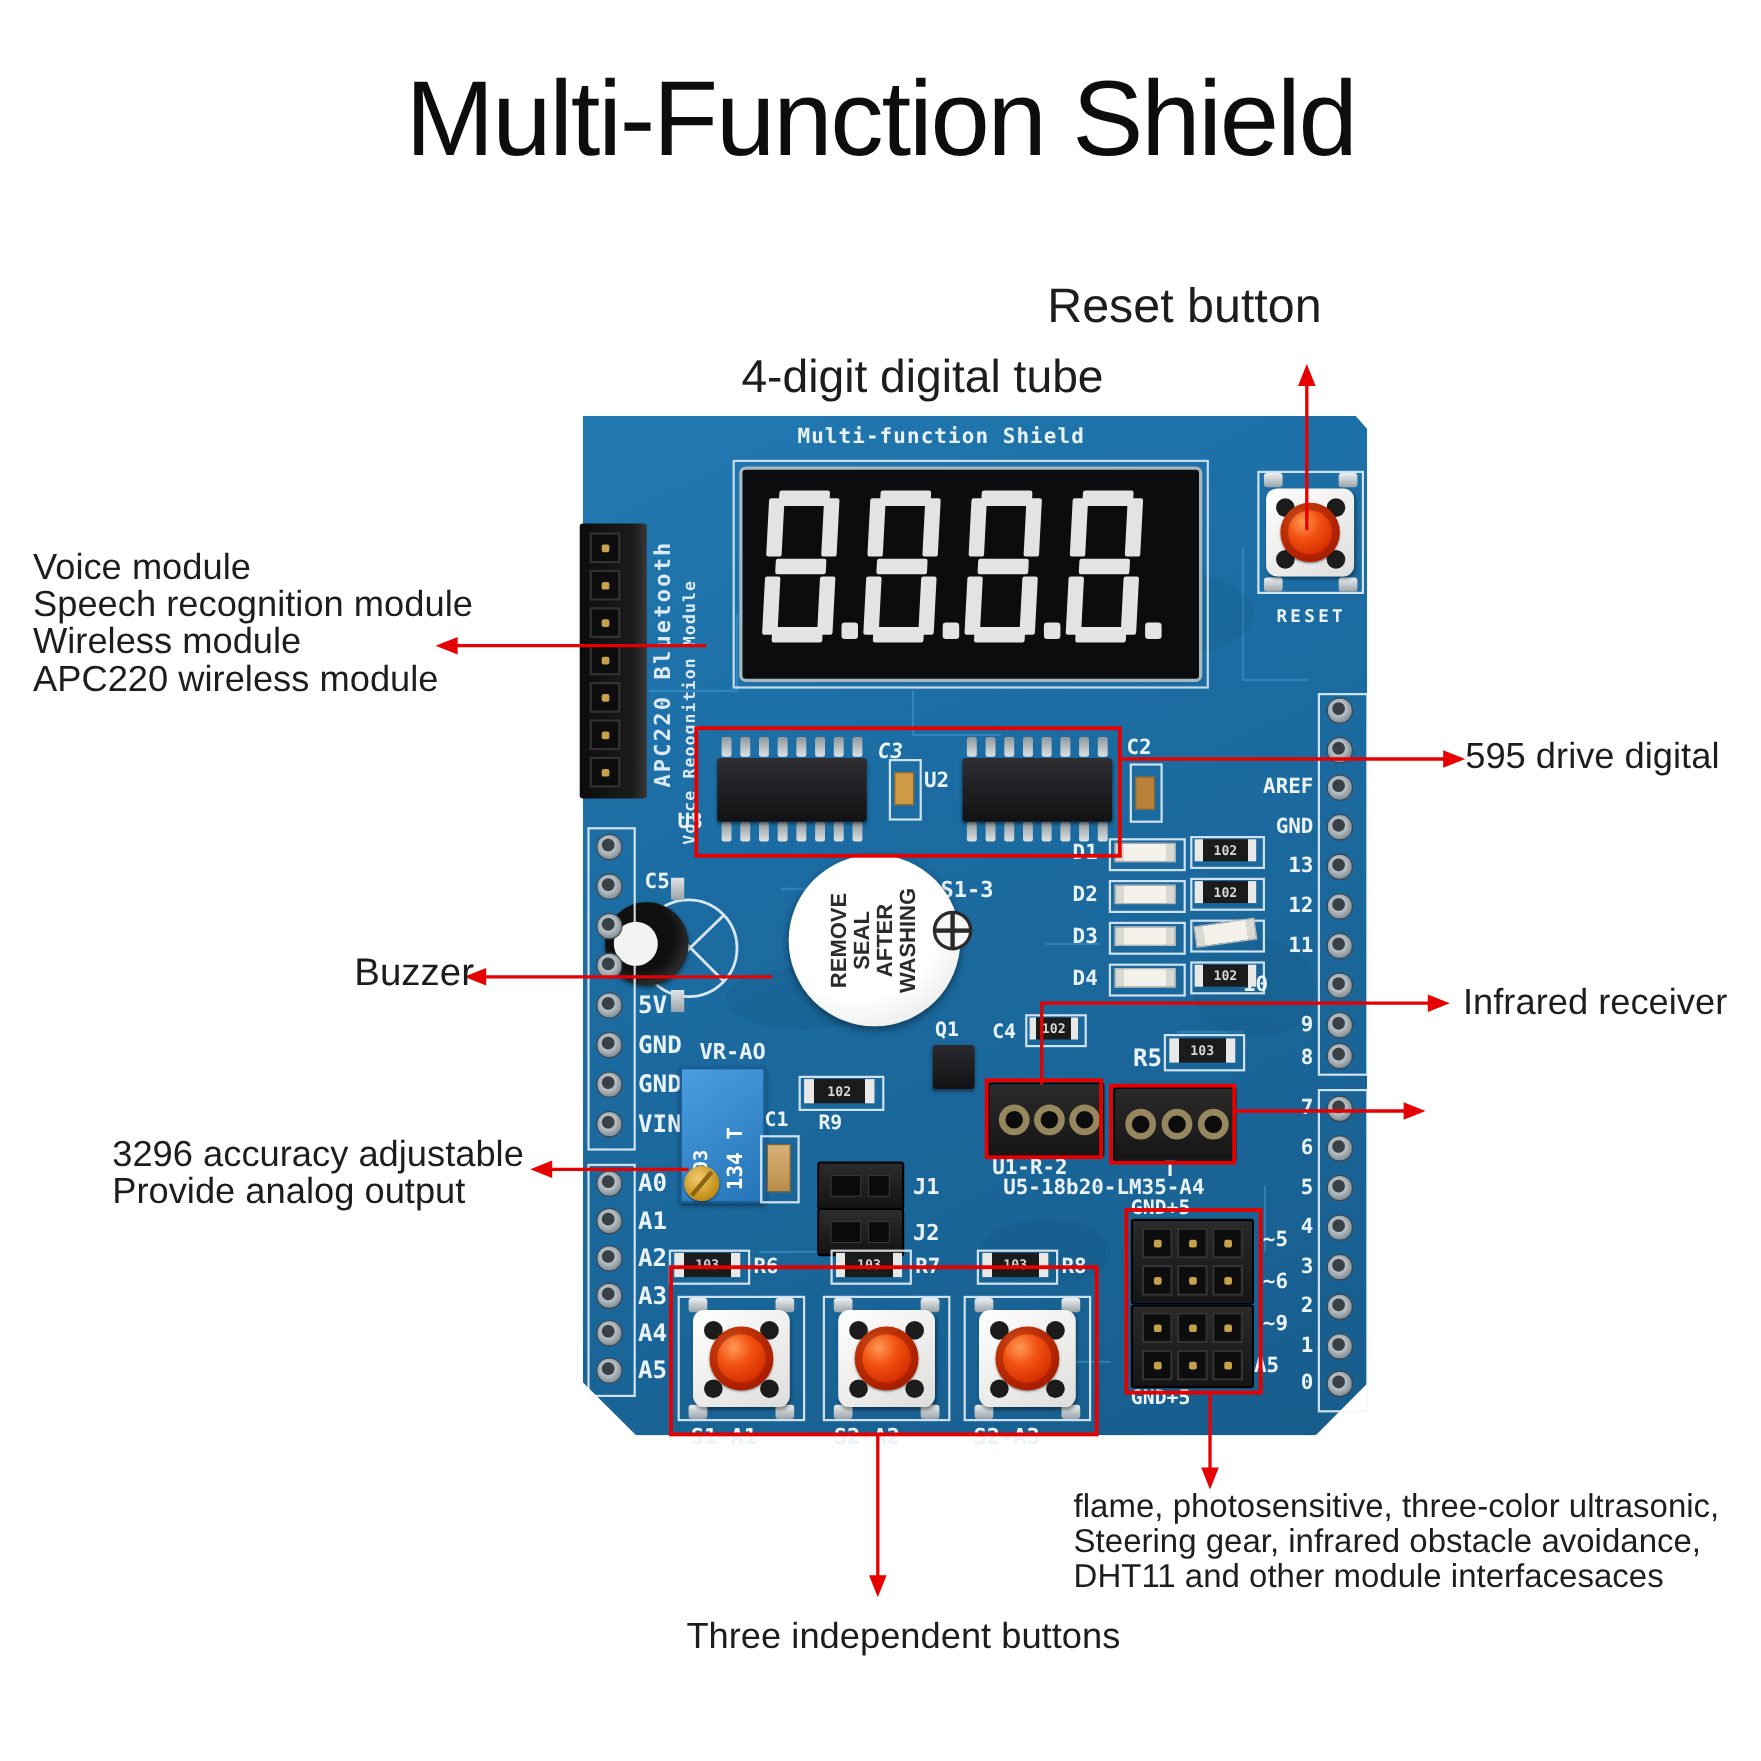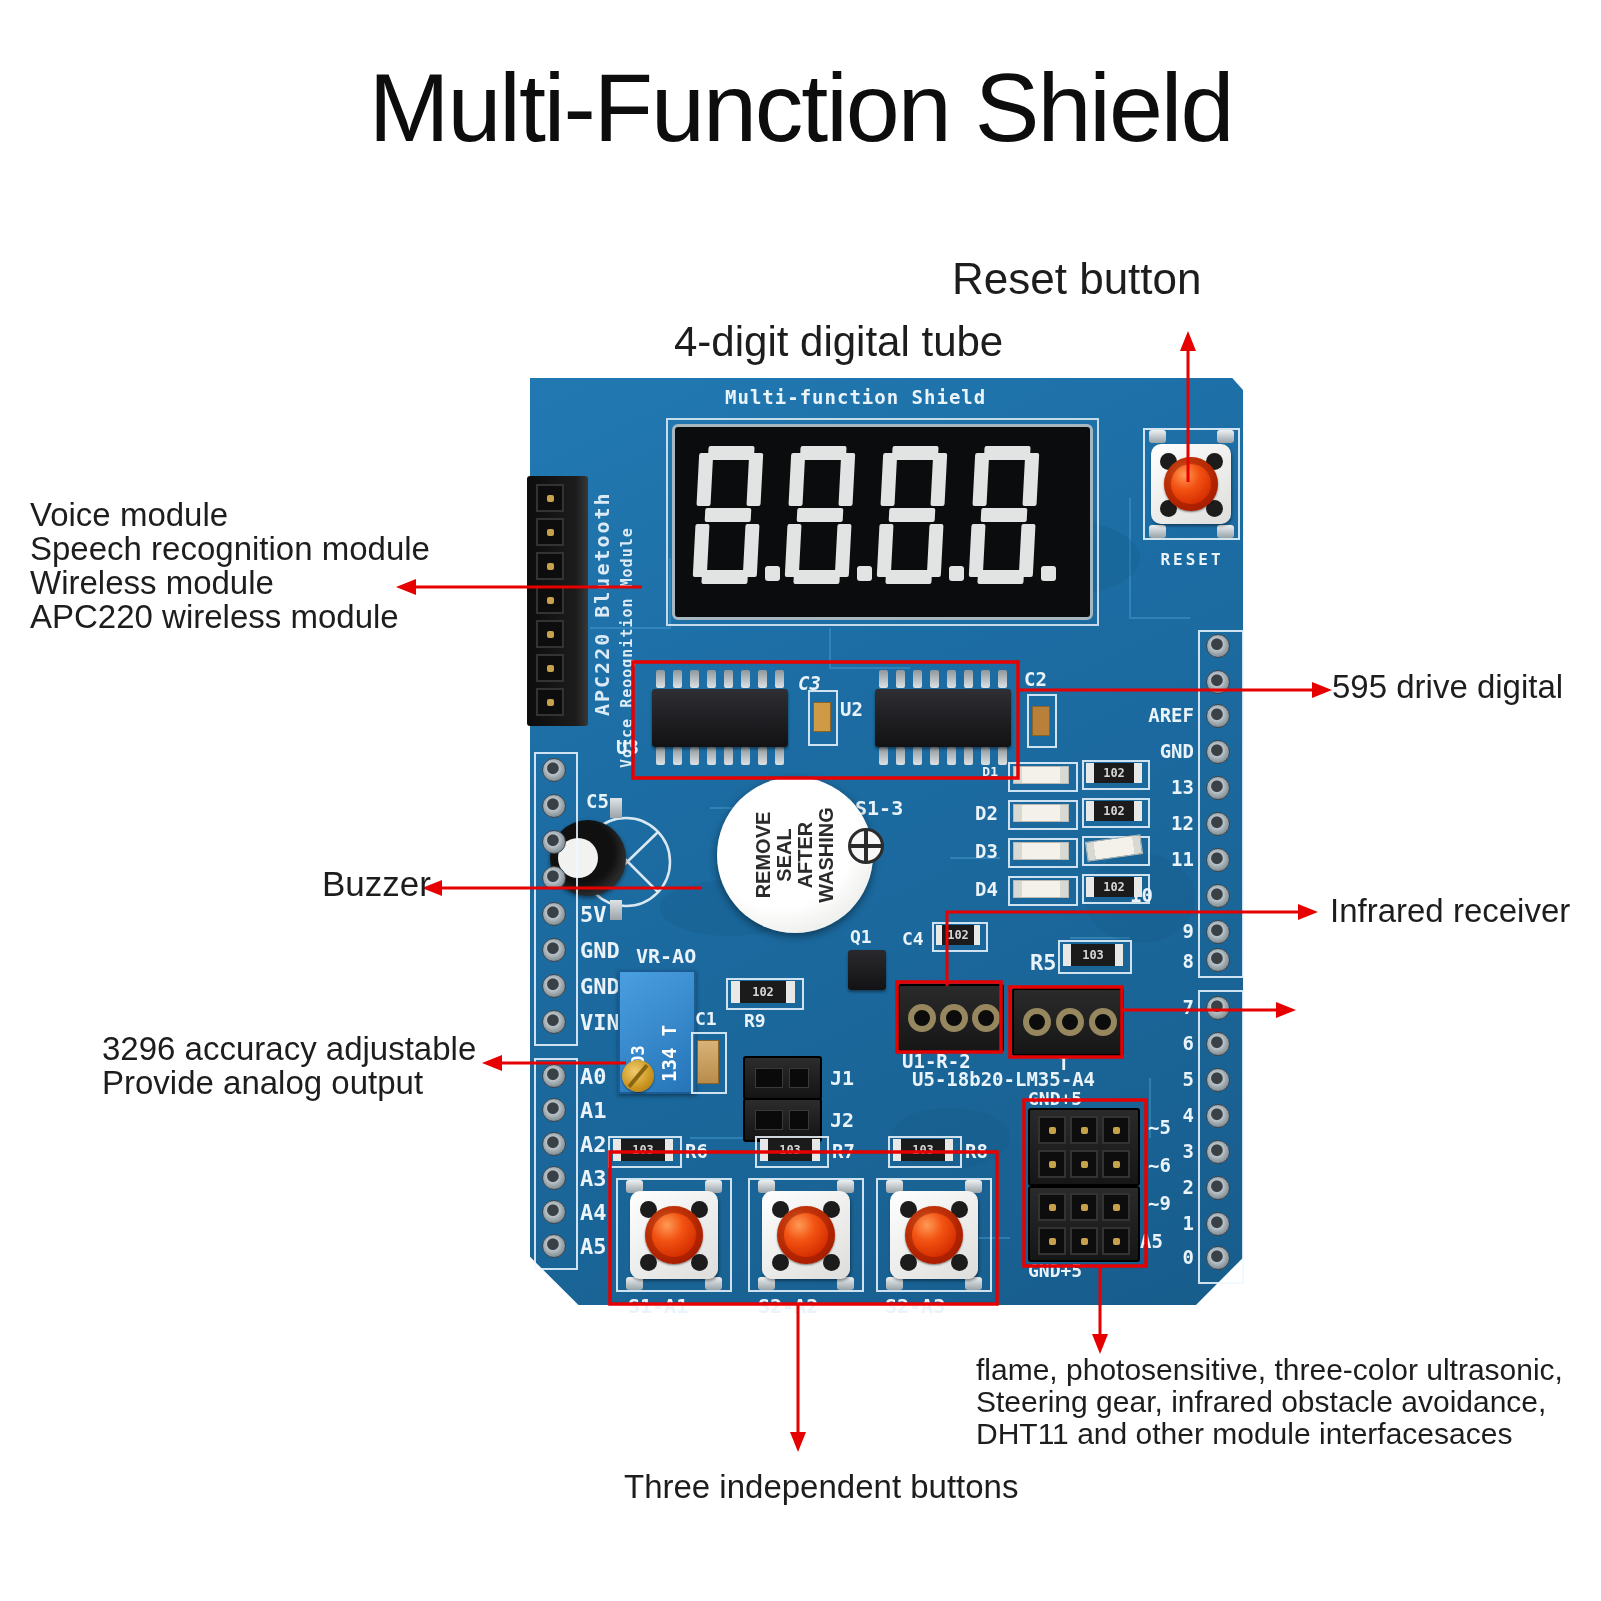--- a/index.html
+++ b/index.html
@@ -249,21 +249,21 @@
     <div class="pad" style="left:676px;top:868px;"></div>
     <div class="silk" style="left:620px;top:618px;width:44px;text-align:right;font-size:19px;">7</div>
     <div class="silk" style="left:620px;top:654px;width:44px;text-align:right;font-size:19px;">6</div>
     <div class="silk" style="left:620px;top:690px;width:44px;text-align:right;font-size:19px;">5</div>
     <div class="silk" style="left:620px;top:726px;width:44px;text-align:right;font-size:19px;">4</div>
     <div class="silk" style="left:620px;top:762px;width:44px;text-align:right;font-size:19px;">3</div>
     <div class="silk" style="left:620px;top:798px;width:44px;text-align:right;font-size:19px;">2</div>
     <div class="silk" style="left:620px;top:834px;width:44px;text-align:right;font-size:19px;">1</div>
     <div class="silk" style="left:620px;top:868px;width:44px;text-align:right;font-size:19px;">0</div>
 
-    <div class="silk" style="left:440px;top:386px;width:28px;text-align:right;font-size:13px;">D1</div>
+    <div class="silk" style="left:440px;top:386px;width:28px;text-align:right;font-size:19px;">D1</div>
     <div class="silk" style="left:440px;top:424px;width:28px;text-align:right;font-size:19px;">D2</div>
     <div class="silk" style="left:440px;top:462px;width:28px;text-align:right;font-size:19px;">D3</div>
     <div class="silk" style="left:440px;top:500px;width:28px;text-align:right;font-size:19px;">D4</div>
     <div class="sbox" style="left:478px;top:384px;width:66px;height:26px;"></div>
     <div class="chipw" style="left:483px;top:388px;width:56px;height:18px;"></div>
     <div class="sbox" style="left:552px;top:382px;width:64px;height:26px;"></div>
     <div class="chipb" style="left:556px;top:385px;width:56px;height:20px;">102</div>
     <div class="sbox" style="left:478px;top:422px;width:66px;height:26px;"></div>
     <div class="chipw" style="left:483px;top:426px;width:56px;height:18px;"></div>
     <div class="sbox" style="left:552px;top:420px;width:64px;height:26px;"></div>

